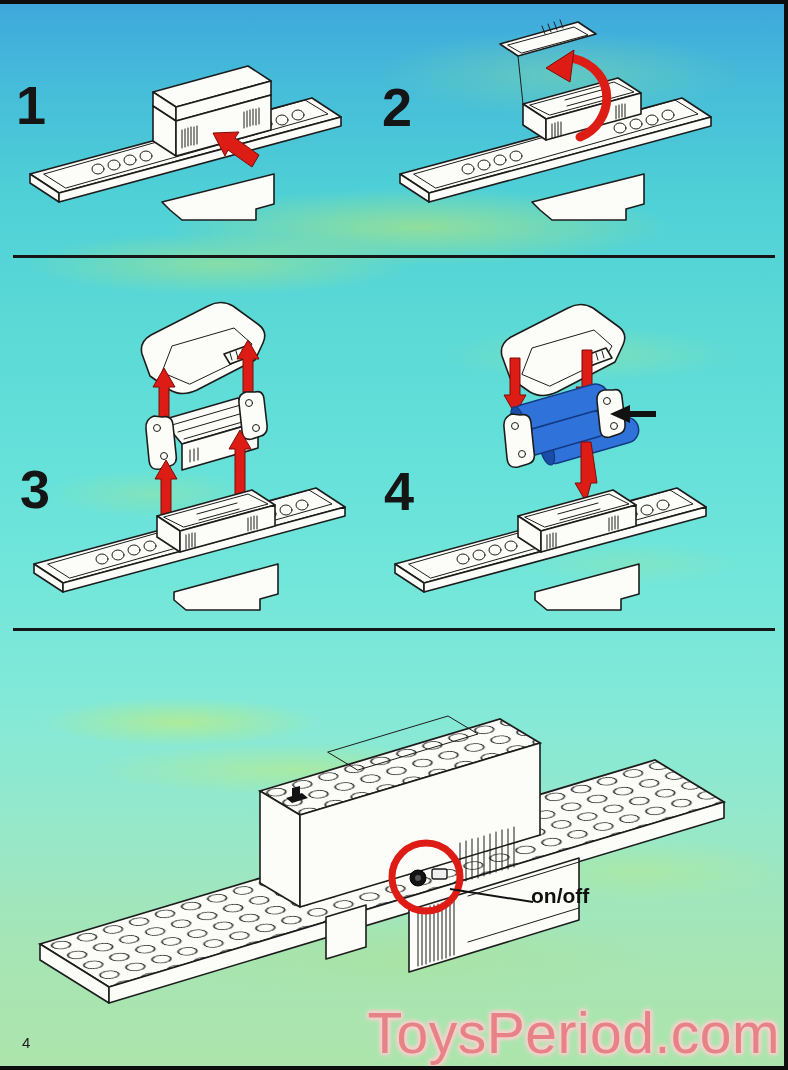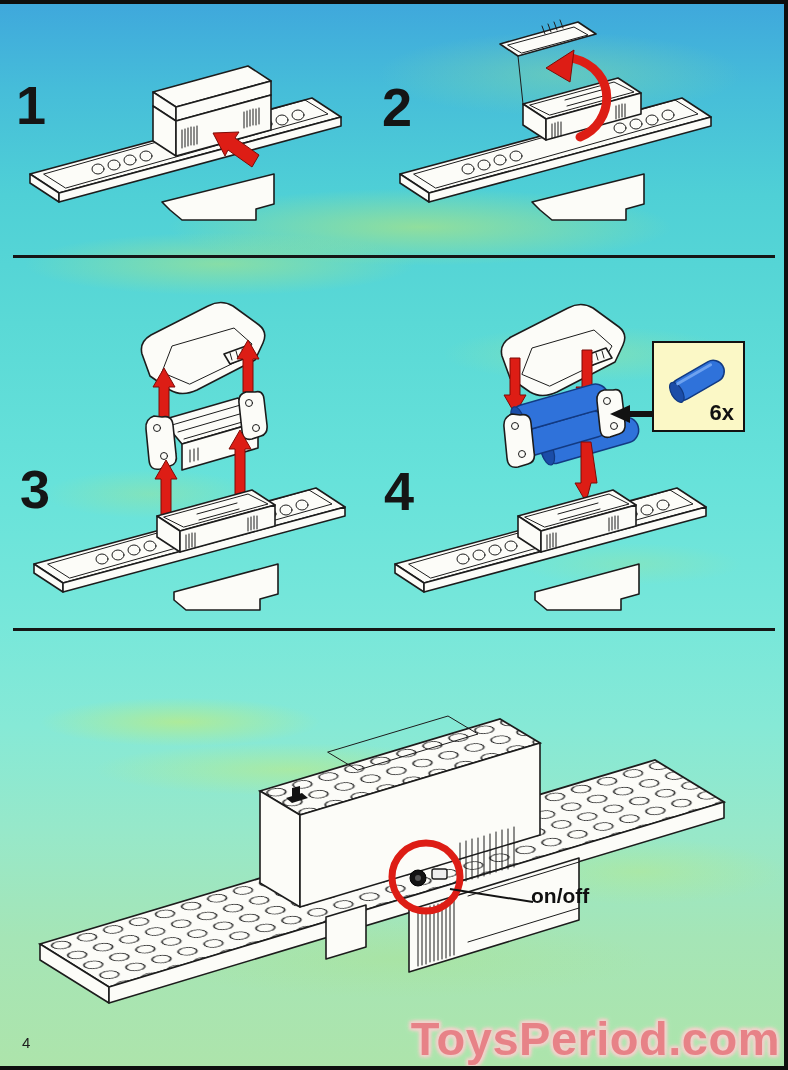--- a/index.html
+++ b/index.html
@@ -34,21 +34,21 @@
   .fig{position:absolute;}
   .callout{
     position:absolute;left:652px;top:337px;width:93px;height:91px;
     box-sizing:border-box;border:2.5px solid #121212;background:#fbf8c6;
   }
   .callout .count{position:absolute;right:9px;bottom:4px;font-weight:bold;font-size:22px;color:#111;}
   .onoff{position:absolute;left:531px;top:880px;font-weight:bold;font-size:21px;color:#101010;text-align:right;}
   .pagenum{position:absolute;left:22px;top:1030px;font-size:15px;color:#1d1d1d;}
   .watermark{
     position:absolute;right:4px;bottom:0px;
-    font-weight:bold;font-size:47px;letter-spacing:.5px;
+    font-weight:normal;font-size:57px;letter-spacing:.5px;
     color:#ec7b85;opacity:.93;white-space:nowrap;
     text-shadow:0 0 2px #f7cfcf, 0 0 6px #f7d6d4,
                 2px 2px 3px #f3cfc9, -2px -2px 3px #f3cfc9,
                 2px -2px 3px #f3cfc9, -2px 2px 3px #f3cfc9;
   }
   svg{display:block;}
   .ink{stroke:#1c1c1c;stroke-width:1.6;stroke-linejoin:round;stroke-linecap:round;}
   .white{fill:#fcfcf8;}
   .nofill{fill:none;}
   .thin{stroke-width:1;}
@@ -265,30 +265,20 @@
           <path d="M236,226 l0,13 M239,225 l0,13 M242,224 l0,13 M245,224 l0,13"></path>
         </g>
       </g>
     </g>
   </svg>
 
   <svg class="fig" style="left:604px;top:398px" width="52" height="24" viewBox="0 0 52 24">
     <polygon points="6,12 26,3 26,21" fill="#121212"></polygon>
     <rect x="24" y="9" width="28" height="6" fill="#121212"></rect>
   </svg>
-  <div class="callout">
-    <svg width="88" height="84" viewBox="0 0 88 84">
-      <g transform="rotate(-30 44 36)">
-        <rect x="14" y="26" width="58" height="22" rx="11" fill="#2f72da" stroke="#123a82" stroke-width="1.5"></rect>
-        <ellipse cx="19" cy="37" rx="5.5" ry="11" fill="#1b4da8" stroke="#123a82" stroke-width="1.2"></ellipse>
-        <path d="M24,30 L62,30" stroke="#6ea2ef" stroke-width="3" stroke-linecap="round" fill="none"></path>
-      </g>
-    </svg>
-    <div class="count">6x</div>
-  </div>
 
   <div class="divider" style="top:624px"></div>
 
   <svg class="fig" style="left:28px;top:688px" width="740" height="330" viewBox="0 0 740 330">
     <defs>
       <pattern id="studs" width="26" height="26" patternUnits="userSpaceOnUse" patternTransform="matrix(1,-0.30,0.62,0.38,12,252)">
         <rect width="26" height="26" fill="#fcfcf8"></rect>
         <circle cx="13" cy="13" r="8" fill="#fcfcf8" stroke="#222" stroke-width="1.4"></circle>
       </pattern>
     </defs>

